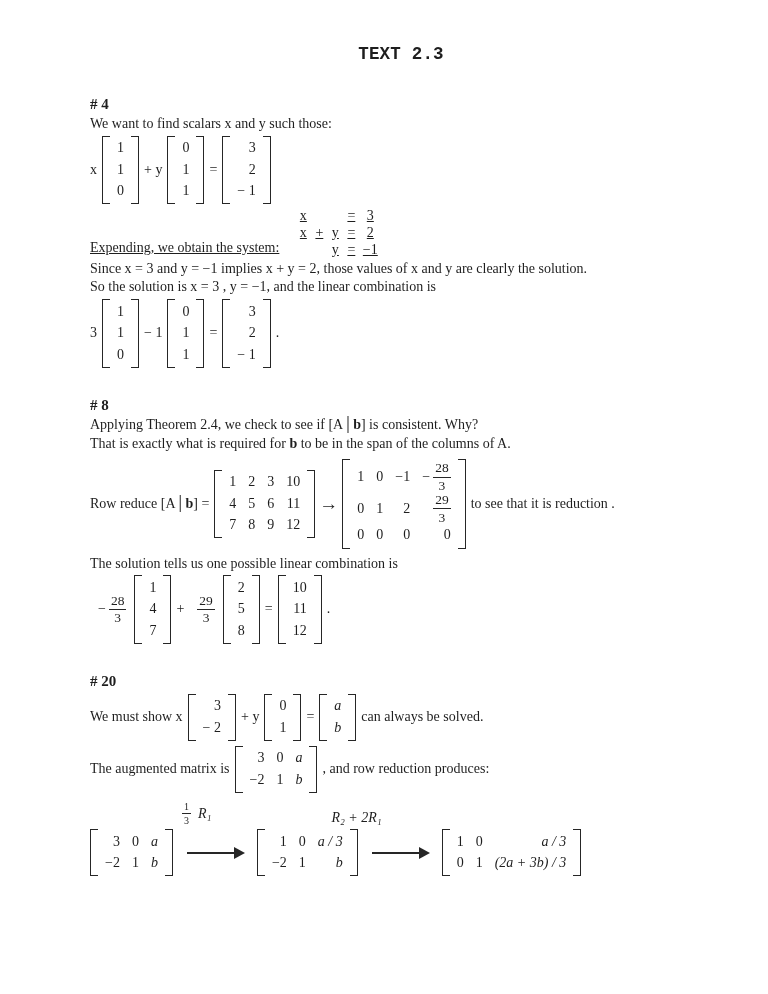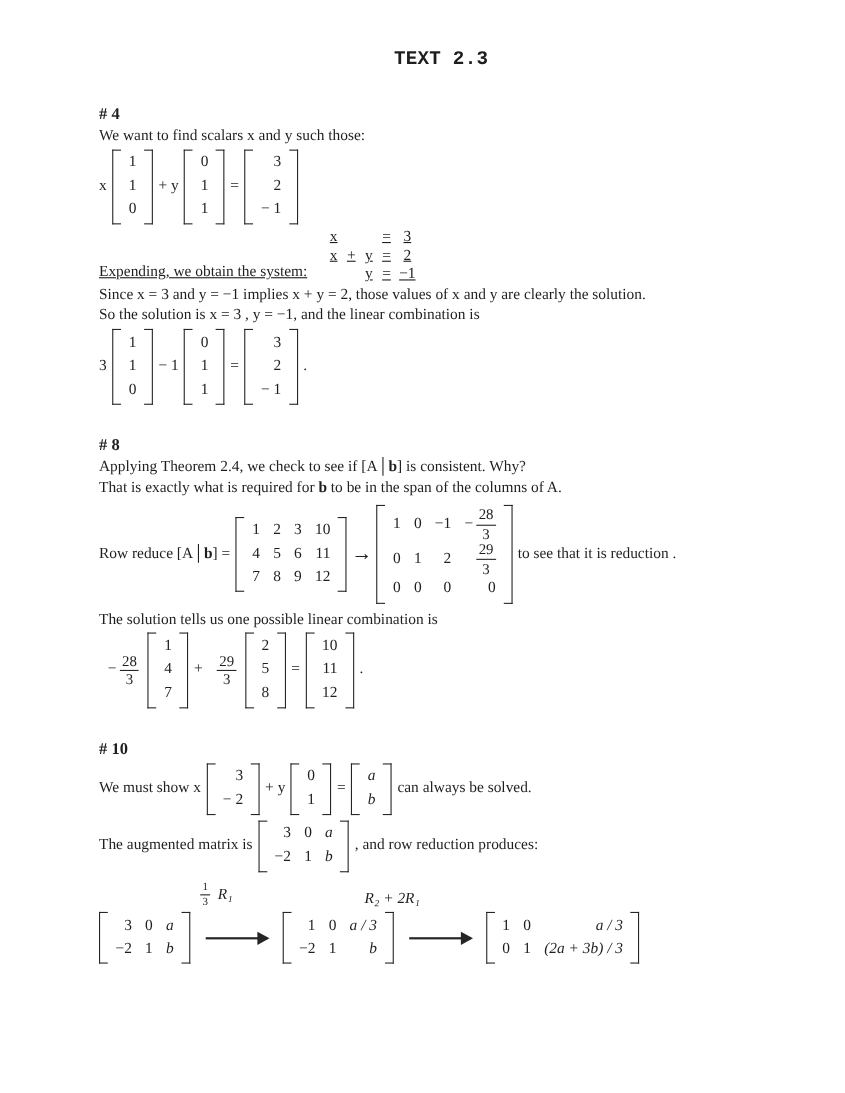--- a/index.html
+++ b/index.html
@@ -260,21 +260,21 @@
             <span class="cell">11</span>
             <span class="cell">12</span>
           </span>
           <span class="br"></span>
         </span>
       <span class="t">.</span>
     </div>
   </section>
 
   <section>
-    <div class="h"># 10</div>
+    <div class="h"># 20</div>
 
     <div class="eqrow">
       <span class="t first">We must show x</span>
       <span class="mx">
           <span class="bl"></span>
           <span class="mgrid" style="grid-template-columns: repeat(1, auto);">
             <span class="cell">3</span>
             <span class="cell">− 2</span>
           </span>
           <span class="br"></span>

